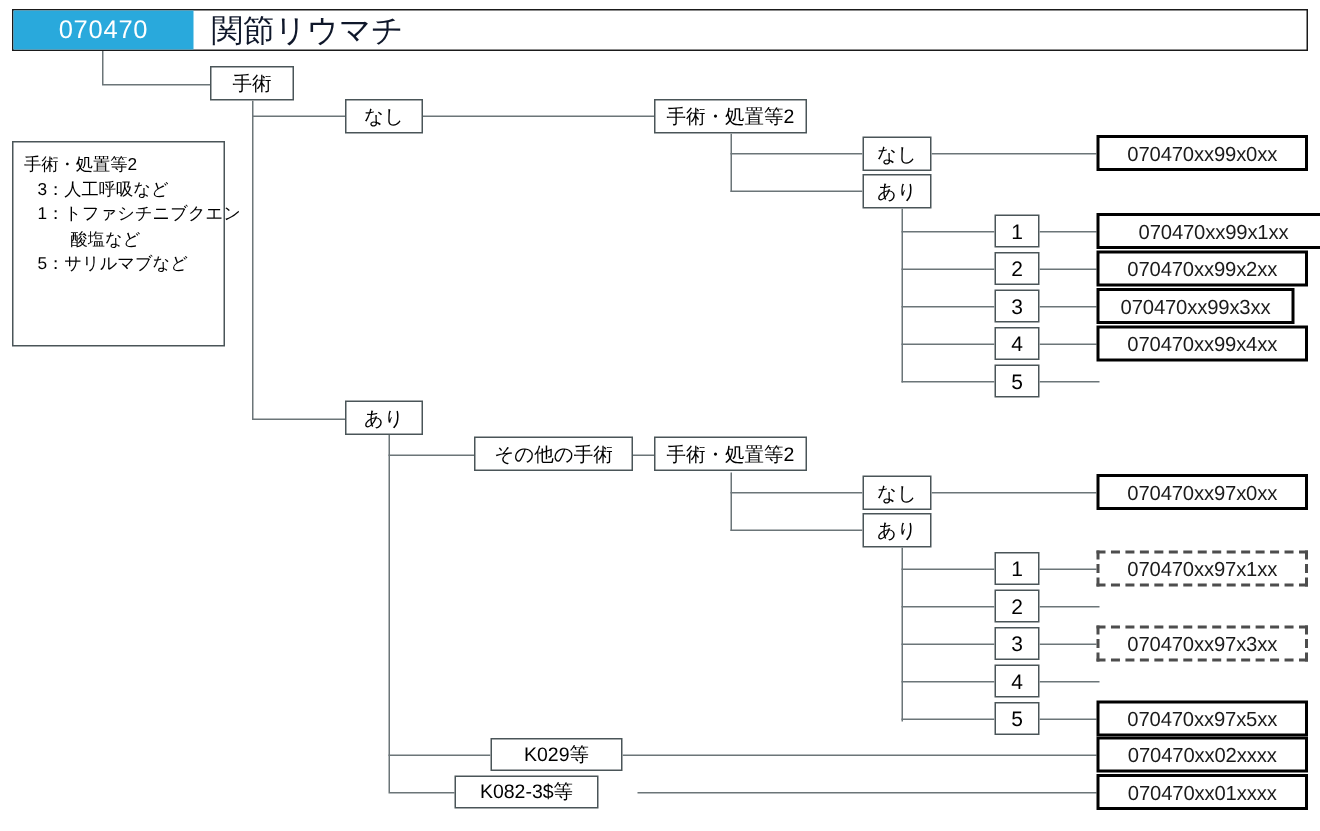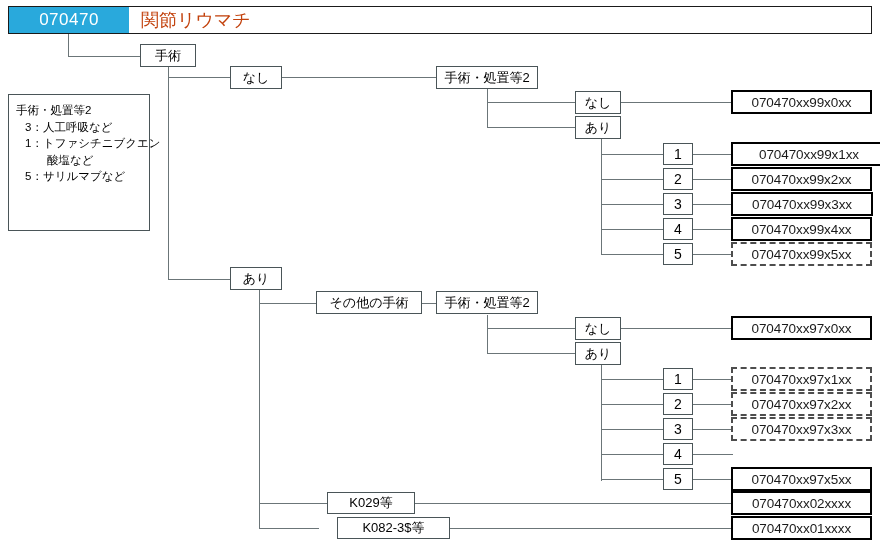--- a/index.html
+++ b/index.html
@@ -32,22 +32,22 @@
     color:#ffffff;
     display:flex;align-items:center;justify-content:center;
     font-size:17px;
     letter-spacing:.5px;
   }
   .hdr-title{
     position:absolute;
     left:132px; top:0;
     height:100%;
     display:flex;align-items:center;
-    font-size:18px;
-    color:#c2410c;
+    font-size:21px;
+    color:#0f172a;
   }
 
   
   .node{
     position:absolute;
     box-sizing:border-box;
     background:#ffffff;
     border:1.3px solid #4a5558;
     display:flex;align-items:center;justify-content:center;
     font-size:13px;
@@ -194,33 +194,31 @@
   <div class="node" style="left:575px; top:317px; width:46px; height:23px;">なし</div>
   <div class="node" style="left:575px; top:342px; width:46px; height:23px;">あり</div>
 
   <div class="node num" style="left:663px; top:368px; width:30px; height:22px;">1</div>
   <div class="node num" style="left:663px; top:393px; width:30px; height:22px;">2</div>
   <div class="node num" style="left:663px; top:418px; width:30px; height:22px;">3</div>
   <div class="node num" style="left:663px; top:443px; width:30px; height:22px;">4</div>
   <div class="node num" style="left:663px; top:468px; width:30px; height:22px;">5</div>
 
   <div class="node" style="left:327px; top:492px; width:88px; height:22px;">K029等</div>
-  <div class="node" style="left:337px; top:517px; width:113px; height:22px;">K082-3$等</div>
+  <div class="node" style="left:303px; top:517px; width:96px; height:22px;">K082-3$等</div>
 
   <div class="code" style="left:731px; top:90px; width:141px; height:24px;">070470xx99x0xx</div>
 
   <div class="code" style="left:731px; top:142px; width:156px; height:24px;">070470xx99x1xx</div>
   <div class="code" style="left:731px; top:167px; width:141px; height:24px;">070470xx99x2xx</div>
-  <div class="code" style="left:731px; top:192px; width:142px; height:24px;">070470xx99x3xx</div>
+  <div class="code" style="left:731px; top:192px; width:132px; height:24px;">070470xx99x3xx</div>
   <div class="code" style="left:731px; top:217px; width:141px; height:24px;">070470xx99x4xx</div>
-  <div class="code dashed" style="left:731px; top:242px; width:141px; height:24px;">070470xx99x5xx</div>
 
   <div class="code" style="left:731px; top:316px; width:141px; height:24px;">070470xx97x0xx</div>
 
   <div class="code dashed" style="left:731px; top:367px; width:141px; height:24px;">070470xx97x1xx</div>
-  <div class="code dashed" style="left:731px; top:392px; width:141px; height:24px;">070470xx97x2xx</div>
   <div class="code dashed" style="left:731px; top:417px; width:141px; height:24px;">070470xx97x3xx</div>
   <div class="code" style="left:731px; top:467px; width:141px; height:24px;">070470xx97x5xx</div>
 
   <div class="code" style="left:731px; top:491px; width:141px; height:24px;">070470xx02xxxx</div>
   <div class="code" style="left:731px; top:516px; width:141px; height:24px;">070470xx01xxxx</div>
 
 </div>
 
 </body></html>

